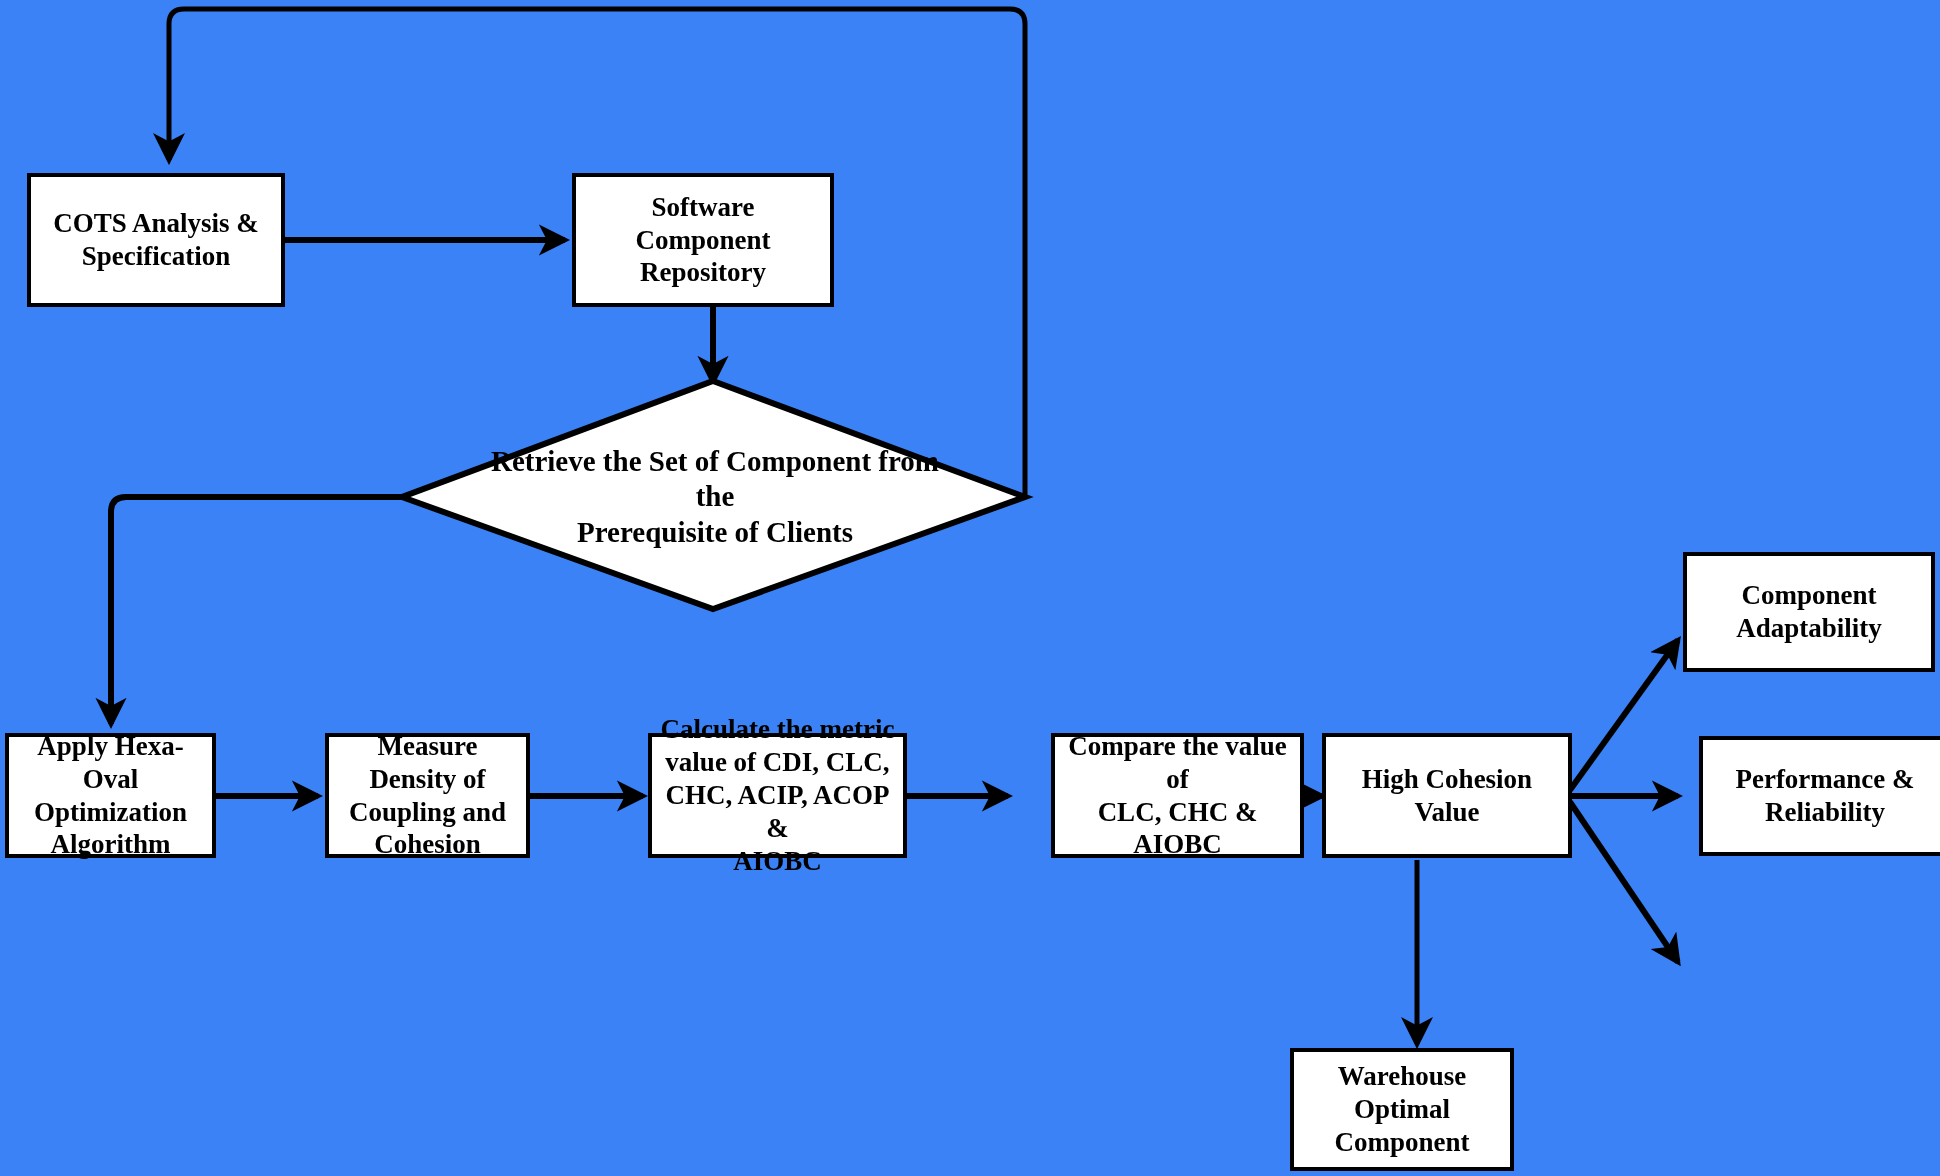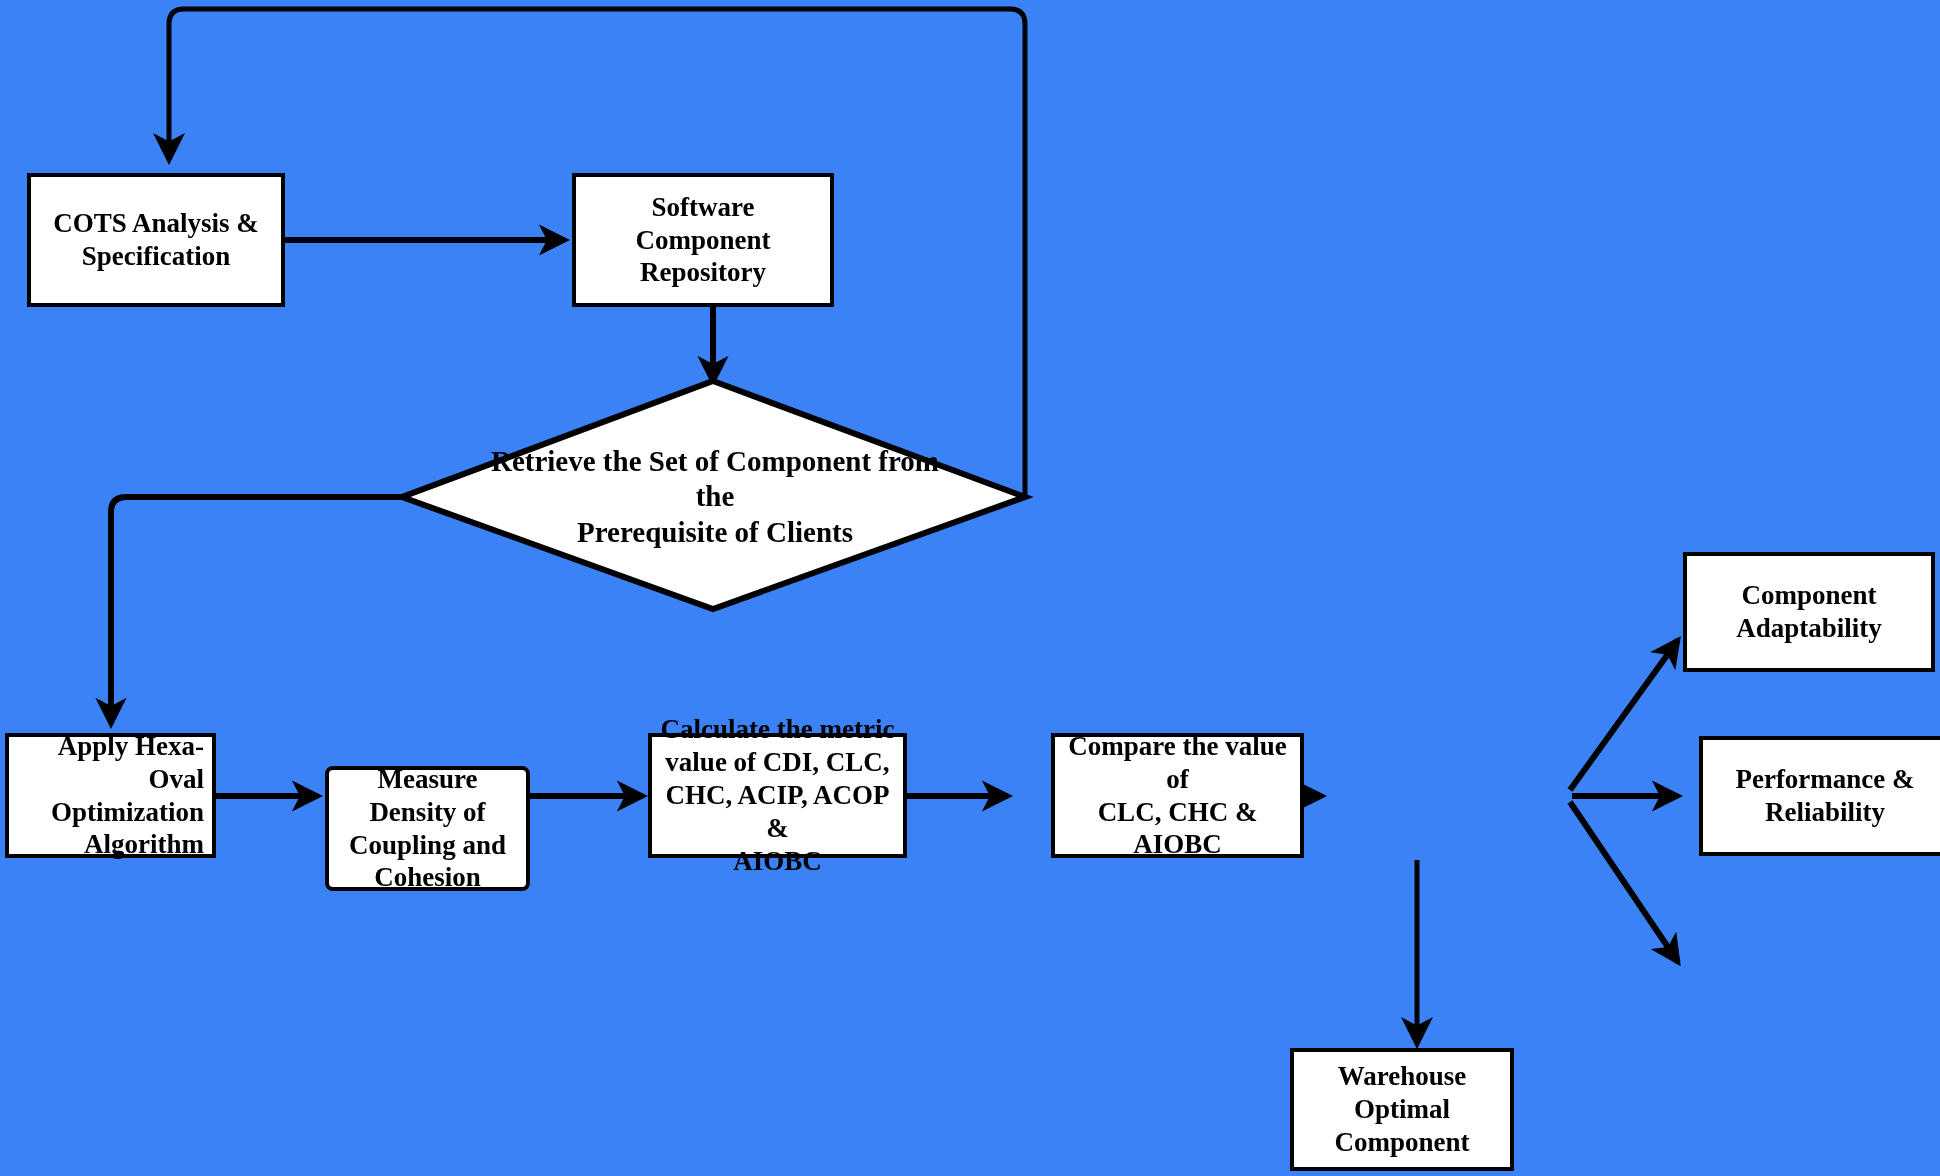--- a/index.html
+++ b/index.html
@@ -96,36 +96,37 @@
 
   <div class="node" style="left:27px; top:173px; width:258px; height:134px;">COTS Analysis &amp;
 Specification</div>
 
   <div class="node" style="left:572px; top:173px; width:262px; height:134px;">Software Component
 Repository</div>
 
   <div class="decision-label" style="left:470px; top:455px; width:490px; height:84px;">Retrieve the Set of Component from the
 Prerequisite of Clients</div>
 
-  <div class="node" style="left:5px; top:733px; width:211px; height:125px;text-align:right;">Apply Hexa-Oval
+  <div class="node" style="left:5px; top:733px; width:211px; height:125px;">Apply Hexa-Oval
 Optimization
 Algorithm</div>
 
-  <div class="node" style="left:325px; top:766px; width:205px; height:125px;border-radius:8px;">Measure Density of
+  <div class="node" style="left:325px; top:733px; width:205px; height:125px;">Measure Density of
 Coupling and
 Cohesion</div>
 
   <div class="node" style="left:648px; top:733px; width:259px; height:125px;">Calculate the metric
 value of CDI, CLC,
 CHC, ACIP, ACOP &amp;
 AIOBC</div>
 
   <div class="node" style="left:1005px; top:733px; width:253px; height:125px;margin-left:46px;">Compare the value of
 CLC, CHC &amp; AIOBC</div>
 
+  <div class="node" style="left:1322px; top:733px; width:250px; height:125px;">High Cohesion Value</div>
 
   <div class="node" style="left:1683px; top:552px; width:252px; height:120px;">Component
 Adaptability</div>
 
   <div class="node" style="left:1683px; top:736px; width:252px; height:120px;margin-left:16px;">Performance &amp;
 Reliability</div>
 
 
   <div class="node" style="left:1290px; top:1048px; width:224px; height:123px;">Warehouse Optimal
 Component</div>

